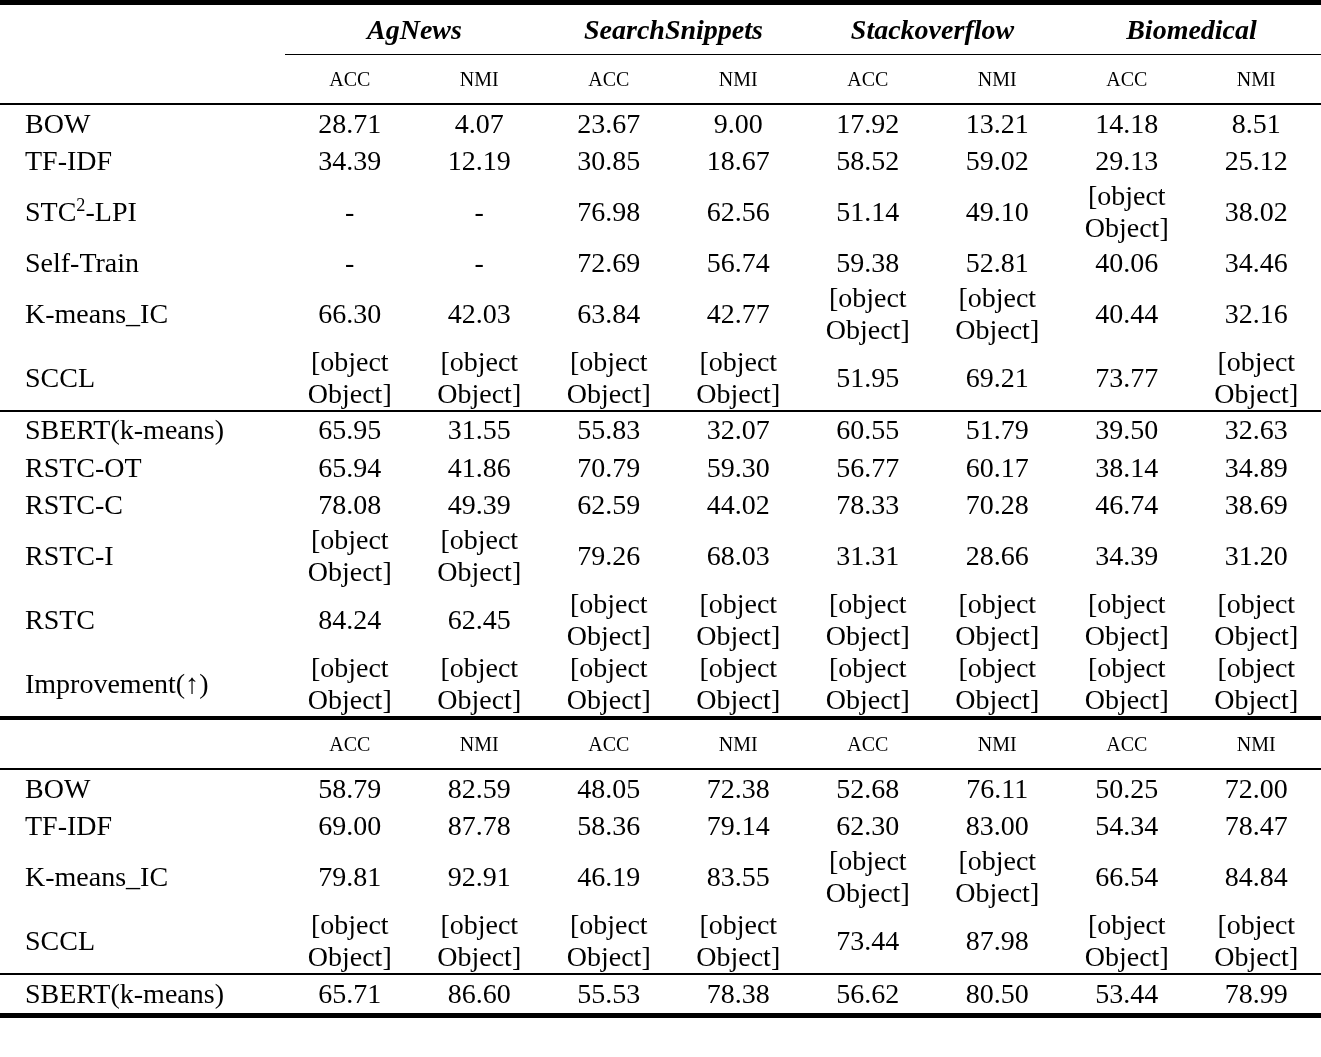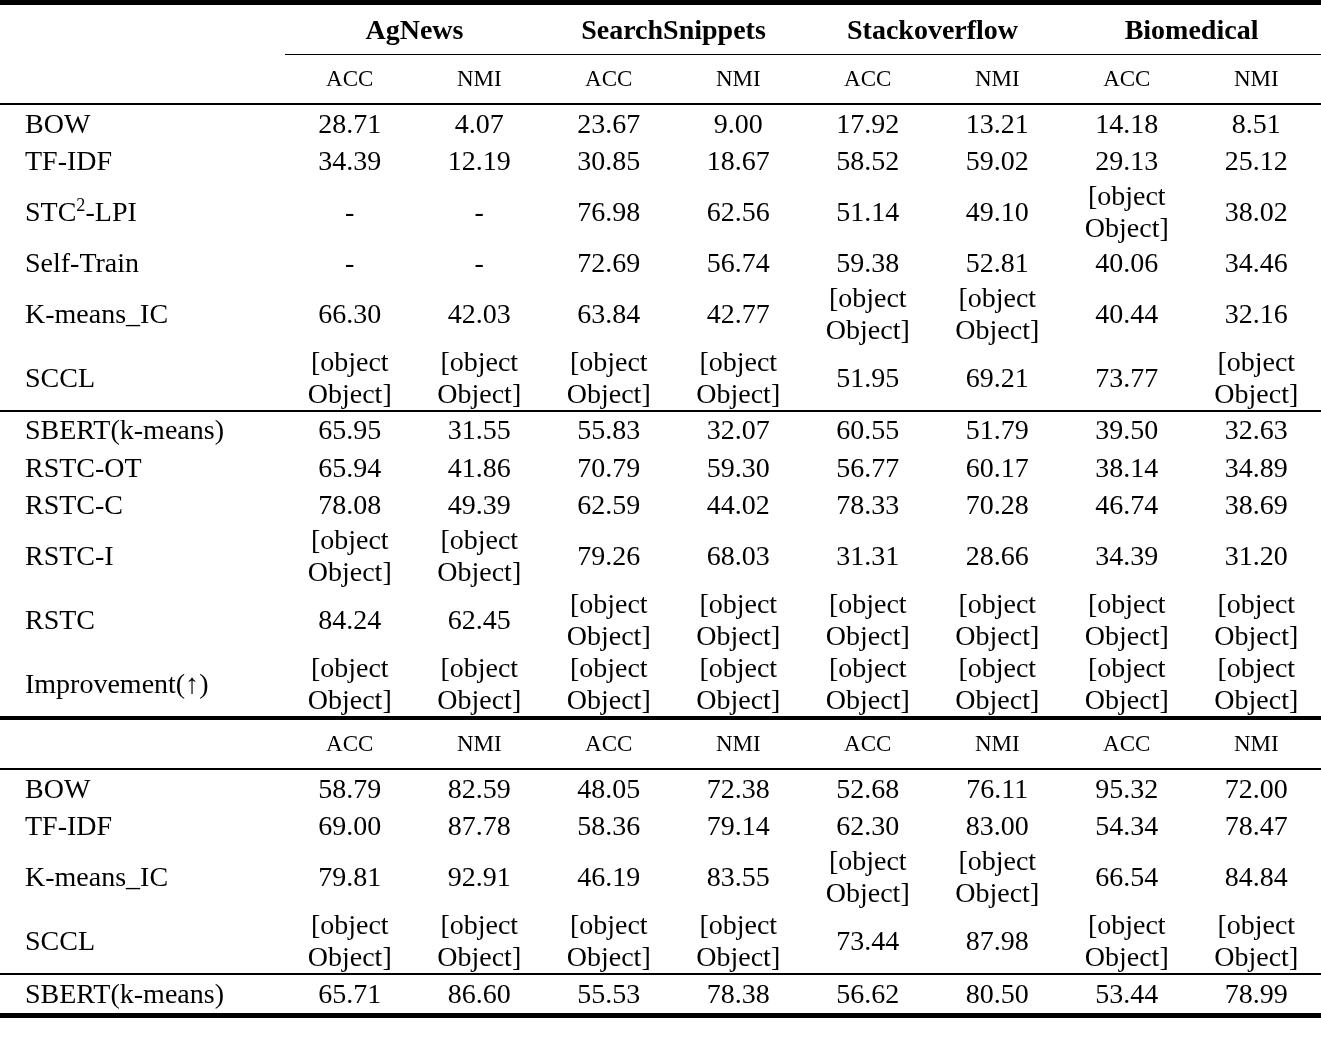--- a/index.html
+++ b/index.html
@@ -26,27 +26,28 @@
   col.col-label { width: 285px; }
   col.col-num   { width: 129.5px; }
 
   tr.dsrow th {
     font-weight: bold;
     font-size: 28px;
     text-align: center;
     height: 49px;
     vertical-align: middle;
     padding: 0;
+    font-style: italic;
   }
   tr.dsrow th.ds { border-bottom: 1.5px solid #000; }
   tr.dsrow th.corner { border-bottom: none; }
 
   tr.metricrow th {
     font-weight: normal;
-    font-size: 23px;
+    font-size: 20px;
     text-align: center;
     height: 48px;
     vertical-align: middle;
     padding: 0;
     border-bottom: 2px solid #000;
   }
 
   tbody td {
     height: 37.5px;
     padding: 0;
@@ -268,21 +269,21 @@
         </thead>
         <tbody>
           <tr>
             <td class="label"><span>BOW</span></td>
             <td class="num"><span>58.79</span></td>
             <td class="num"><span>82.59</span></td>
             <td class="num"><span>48.05</span></td>
             <td class="num"><span>72.38</span></td>
             <td class="num"><span>52.68</span></td>
             <td class="num"><span>76.11</span></td>
-            <td class="num"><span>95.32</span></td>
+            <td class="num"><span>50.25</span></td>
             <td class="num"><span>72.00</span></td>
           </tr>
           <tr>
             <td class="label"><span>TF-IDF</span></td>
             <td class="num"><span>69.00</span></td>
             <td class="num"><span>87.78</span></td>
             <td class="num"><span>58.36</span></td>
             <td class="num"><span>79.14</span></td>
             <td class="num"><span>62.30</span></td>
             <td class="num"><span>83.00</span></td>

